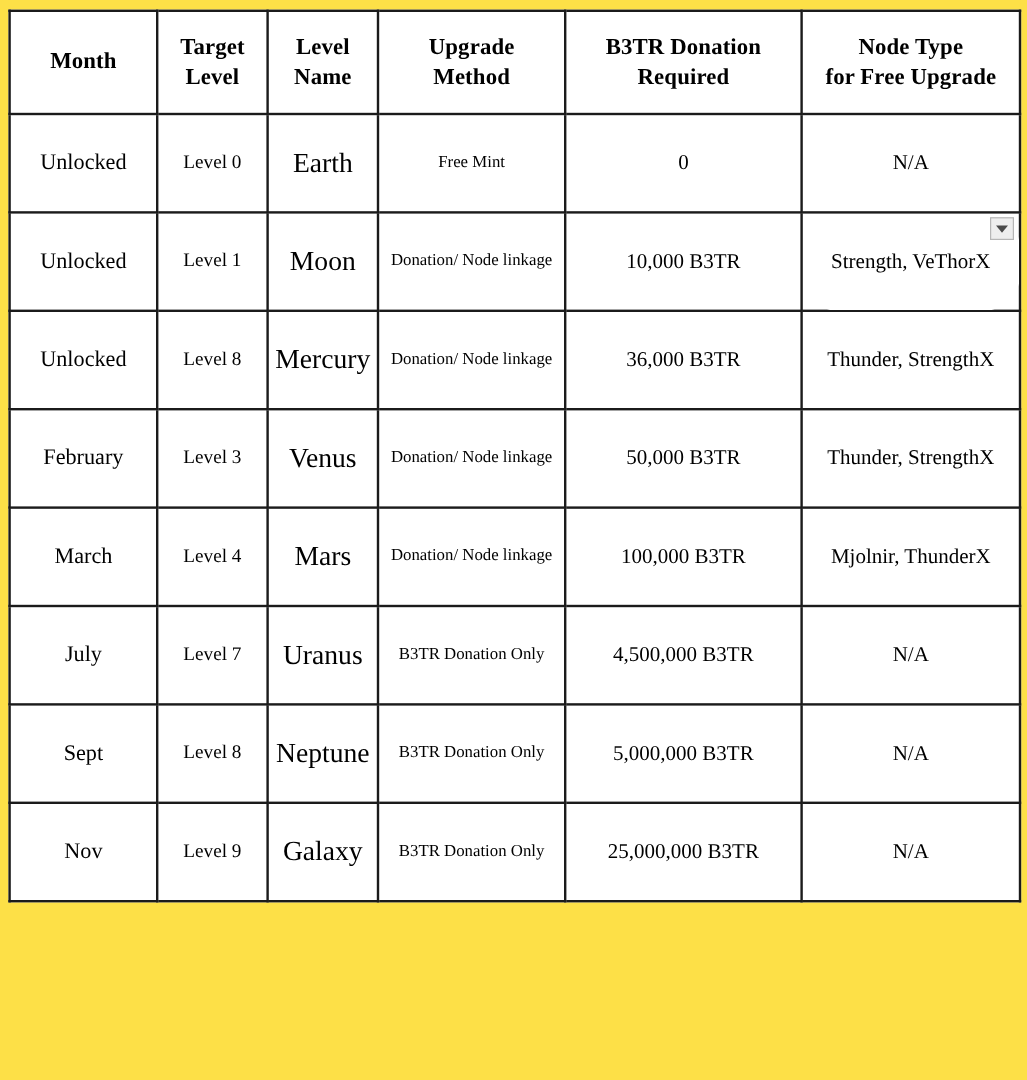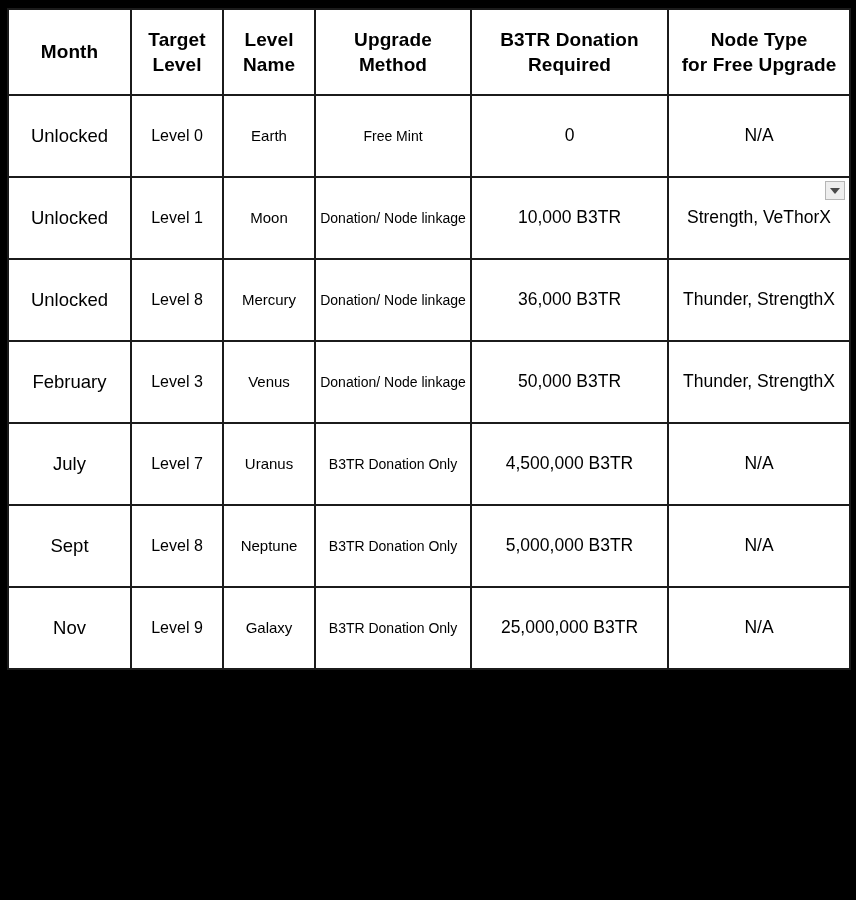--- a/index.html
+++ b/index.html
@@ -13,21 +13,22 @@
     height: 900px;
     font-family: "Liberation Sans", sans-serif;
     color: #000000;
     overflow: hidden;
   }
 
   .sheet {
     position: relative;
     width: 856px;
     height: 900px;
-    background: #000000;
+    background: #fde047;
+    font-family: Liberation Serif, serif;
   }
 
   table.upgrade-table {
     position: absolute;
     left: 7px;
     top: 8px;
     width: 842px;
     border-collapse: collapse;
     table-layout: fixed;
     background: #ffffff;
@@ -60,21 +61,21 @@
   }
 
   tbody td {
     height: 76px;
     font-weight: normal;
     font-size: 18px;
   }
 
   tbody td.col-month  { font-size: 18.5px; }
   tbody td.col-target { font-size: 16px; }
-  tbody td.col-lname  { font-size: 15px; margin-top: 46px; }
+  tbody td.col-lname  { font-size: 23px; margin-top: 46px; }
   tbody td.col-method { font-size: 14px; }
   tbody td.col-donate { font-size: 17.5px; }
   tbody td.col-node   { font-size: 17.5px; border-radius: 30px; }
 
   
   td.has-dropdown {
     position: relative;
   }
 
   .dropdown-chip {
@@ -171,20 +172,28 @@
         </tr>
         <tr>
           <td class="col-month">February</td>
           <td class="col-target">Level 3</td>
           <td class="col-lname">Venus</td>
           <td class="col-method">Donation/ Node linkage</td>
           <td class="col-donate">50,000 B3TR</td>
           <td class="col-node">Thunder, StrengthX</td>
         </tr>
         <tr>
+          <td class="col-month">March</td>
+          <td class="col-target">Level 4</td>
+          <td class="col-lname">Mars</td>
+          <td class="col-method">Donation/ Node linkage</td>
+          <td class="col-donate">100,000 B3TR</td>
+          <td class="col-node">Mjolnir, ThunderX</td>
+        </tr>
+        <tr>
           <td class="col-month">July</td>
           <td class="col-target">Level 7</td>
           <td class="col-lname">Uranus</td>
           <td class="col-method">B3TR Donation Only</td>
           <td class="col-donate">4,500,000 B3TR</td>
           <td class="col-node">N/A</td>
         </tr>
         <tr>
           <td class="col-month">Sept</td>
           <td class="col-target">Level 8</td>

